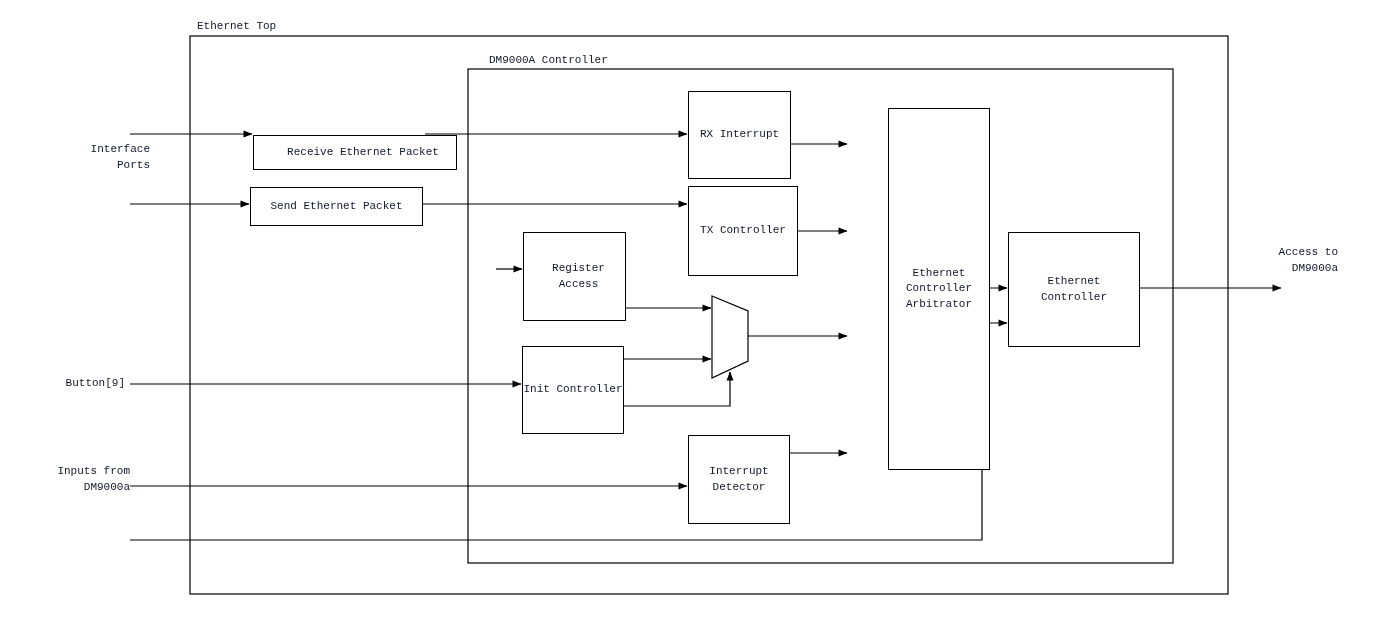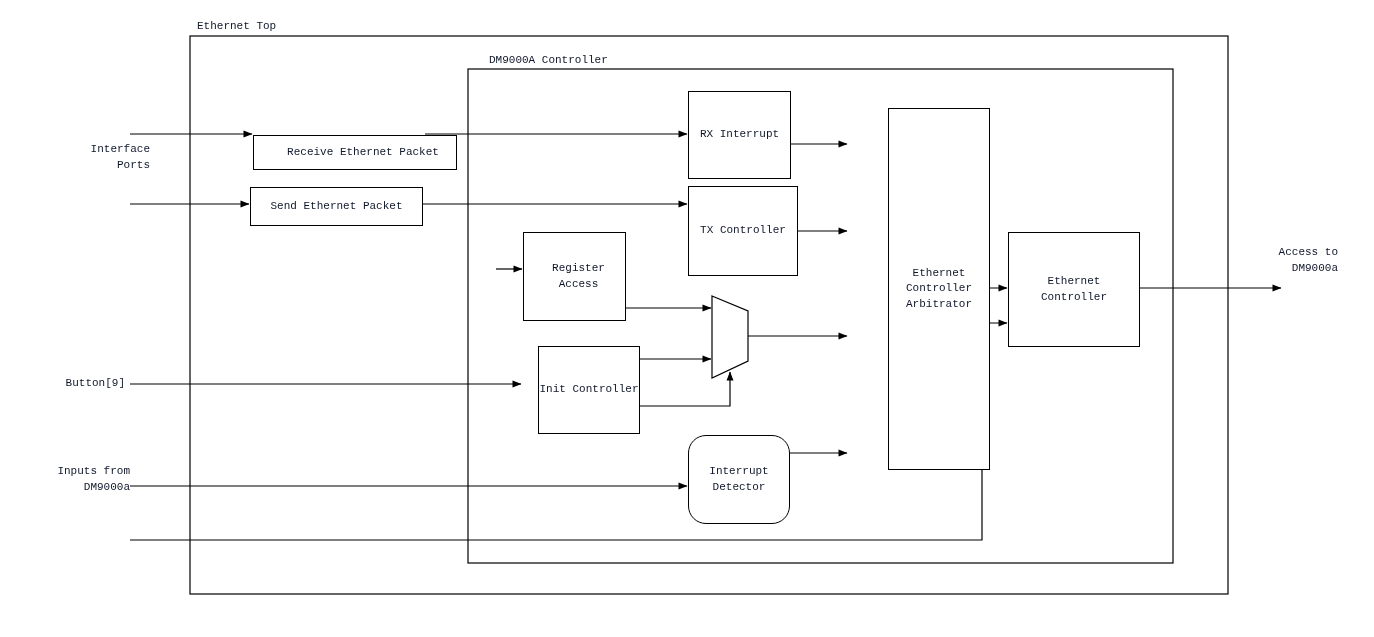--- a/index.html
+++ b/index.html
@@ -100,25 +100,25 @@
   </div>
 
   <div class="node" style="left:688px; top:186px; width:110px; height:90px;">
     <span>TX Controller</span>
   </div>
 
   <div class="node lbl-register" style="left:523px; top:232px; width:103px; height:89px;">
     <span>Register Access</span>
   </div>
 
-  <div class="node" style="left:522px; top:346px; width:102px; height:88px;margin-left:16px;">
+  <div class="node" style="left:522px; top:346px; width:102px; height:88px;">
     <span>Init Controller</span>
   </div>
 
-  <div class="node lbl-interrupt" style="left:688px; top:435px; width:102px; height:89px;border-radius:18px;">
+  <div class="node lbl-interrupt" style="left:688px; top:435px; width:102px; height:89px;">
     <span>Interrupt Detector</span>
   </div>
 
   <div class="node lbl-arbitrator" style="left:848px; top:108px; width:102px; height:362px;margin-left:40px;">
     <span>Ethernet Controller Arbitrator</span>
   </div>
 
   <div class="node lbl-etherctl" style="left:1008px; top:232px; width:132px; height:115px;">
     <span>Ethernet Controller</span>
   </div>

